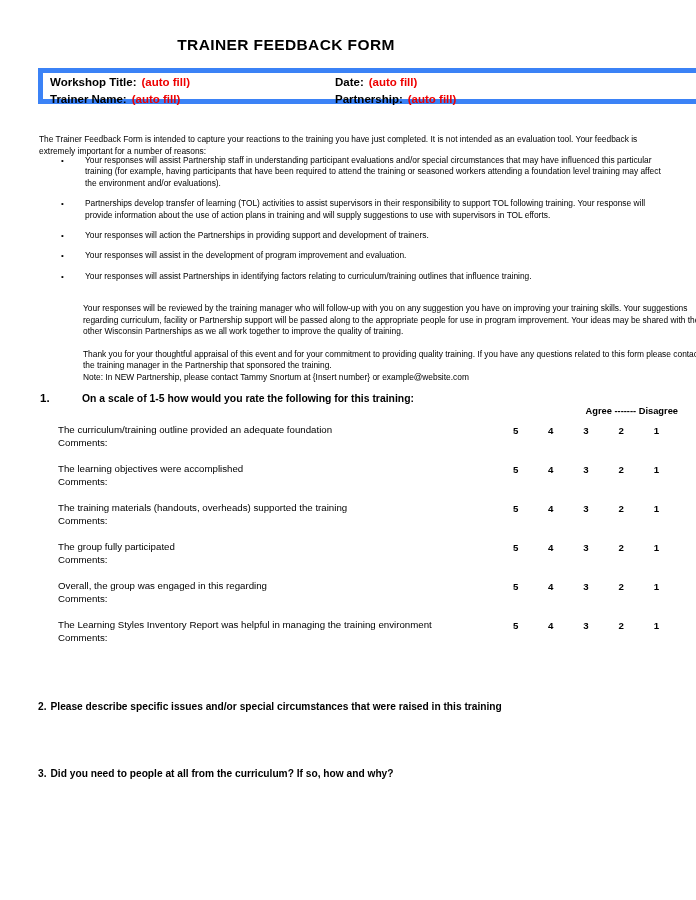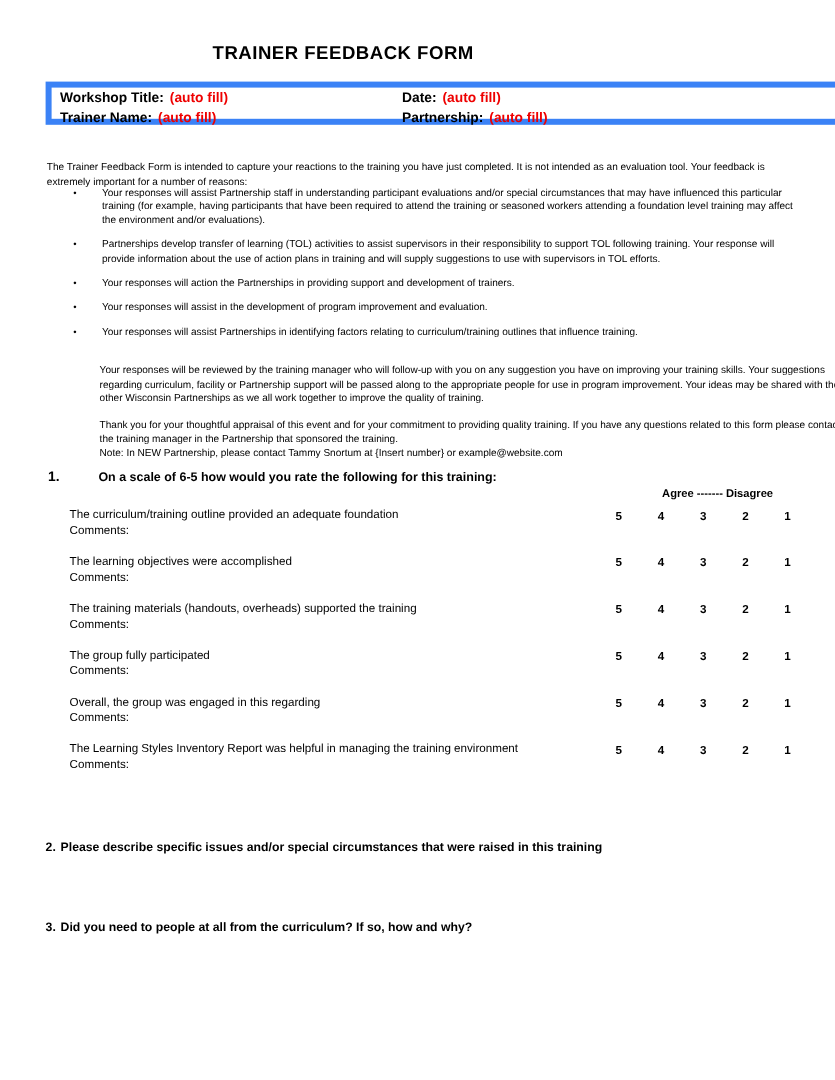--- a/index.html
+++ b/index.html
@@ -140,21 +140,21 @@
     top: 406px;
     width: 624px;
     font-size: 9.3px;
     font-weight: bold;
   }
   .scale-header .sh-inner {
     position: absolute;
     left: 480px;
     top: 0;
     width: 160px;
-    text-align: center;
+    text-align: right;
     white-space: nowrap;
   }
 
   .items {
     position: absolute;
     left: 38px;
     top: 424px;
     width: 624px;
   }
   .item {
@@ -255,21 +255,21 @@
   <div class="closing">
     <p>Your responses will be reviewed by the training manager who will follow-up with you on any suggestion you have on improving your training skills. Your suggestions regarding curriculum, facility or Partnership support will be passed along to the appropriate people for use in program improvement.  Your ideas may be shared with the other Wisconsin Partnerships as we all work together to improve the quality of training.</p>
     <p class="last">
       <span>Thank you for your thoughtful appraisal of this event and for your commitment to providing quality training.  If you have any questions related to this form please contact the training manager in the Partnership that sponsored the training.</span>
       <span class="note">Note: In NEW Partnership, please contact Tammy Snortum at {Insert number} or example@website.com</span>
     </p>
   </div>
 
   <div class="q1-wrap">
     <span class="q1-num">1.</span>
-    <span class="q1-text">On a scale of 6-5 how would you rate the following for this training:</span>
+    <span class="q1-text">On a scale of 1-5 how would you rate the following for this training:</span>
   </div>
 
   <div class="scale-header">
     <span class="sh-inner">Agree ------- Disagree</span>
   </div>
 
   <div class="items">
 
     <div class="item">
       <div class="label">

